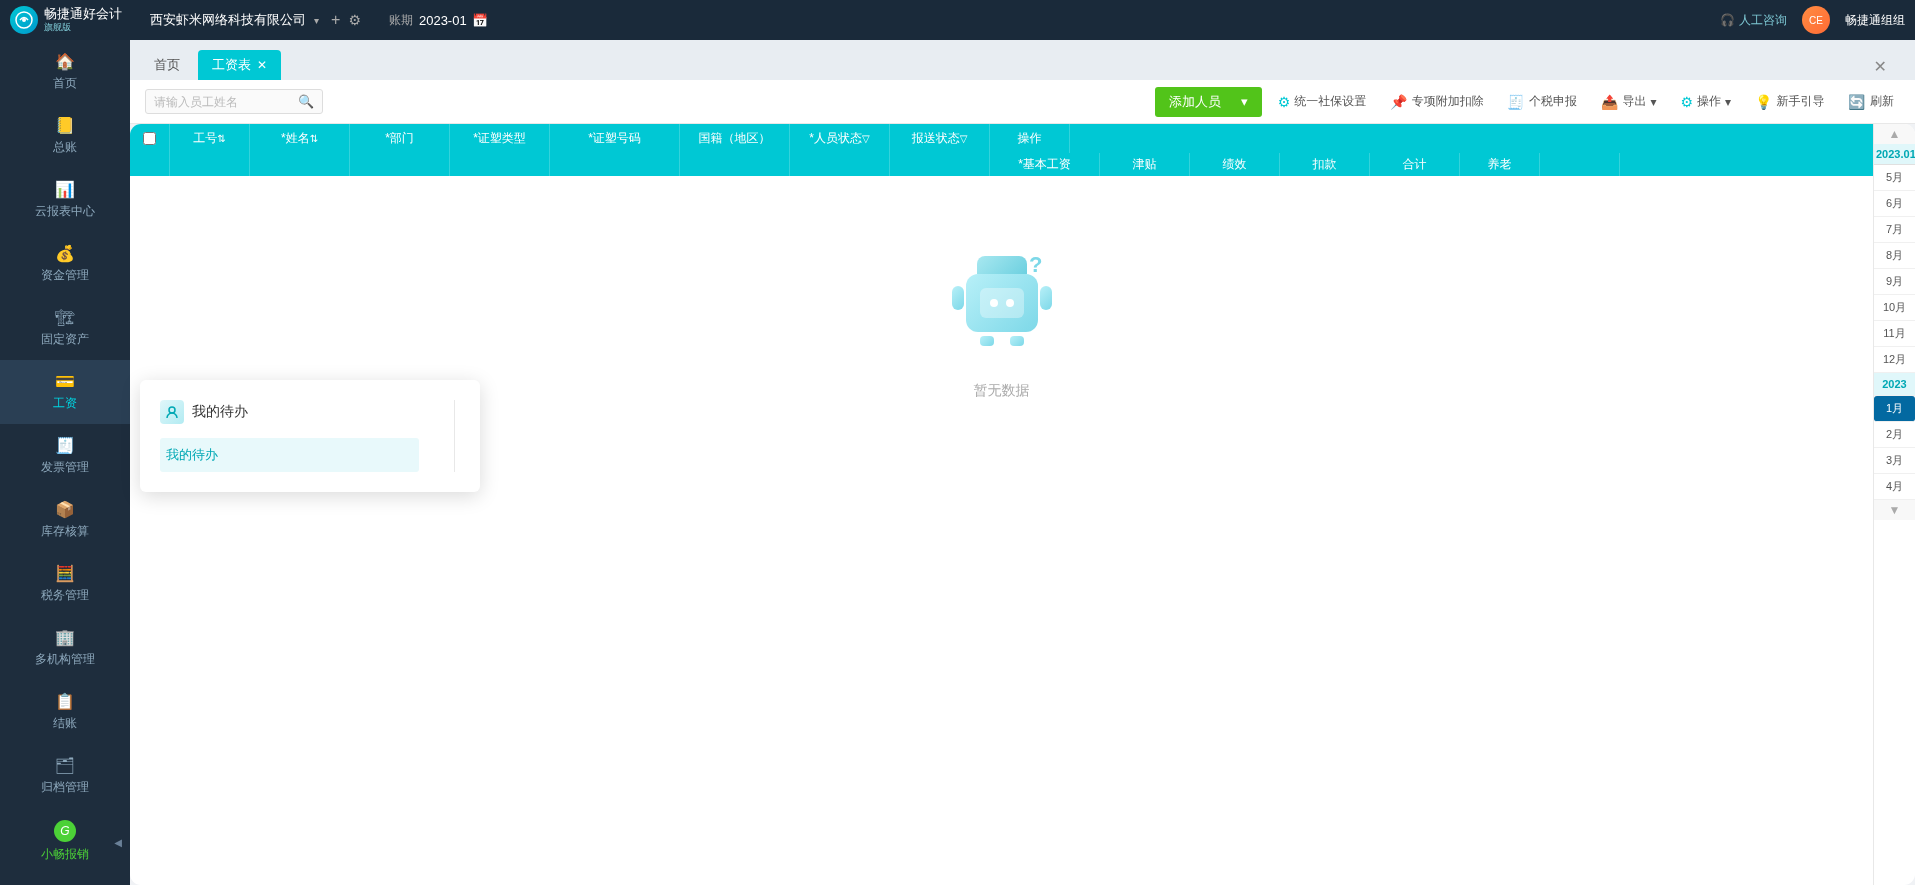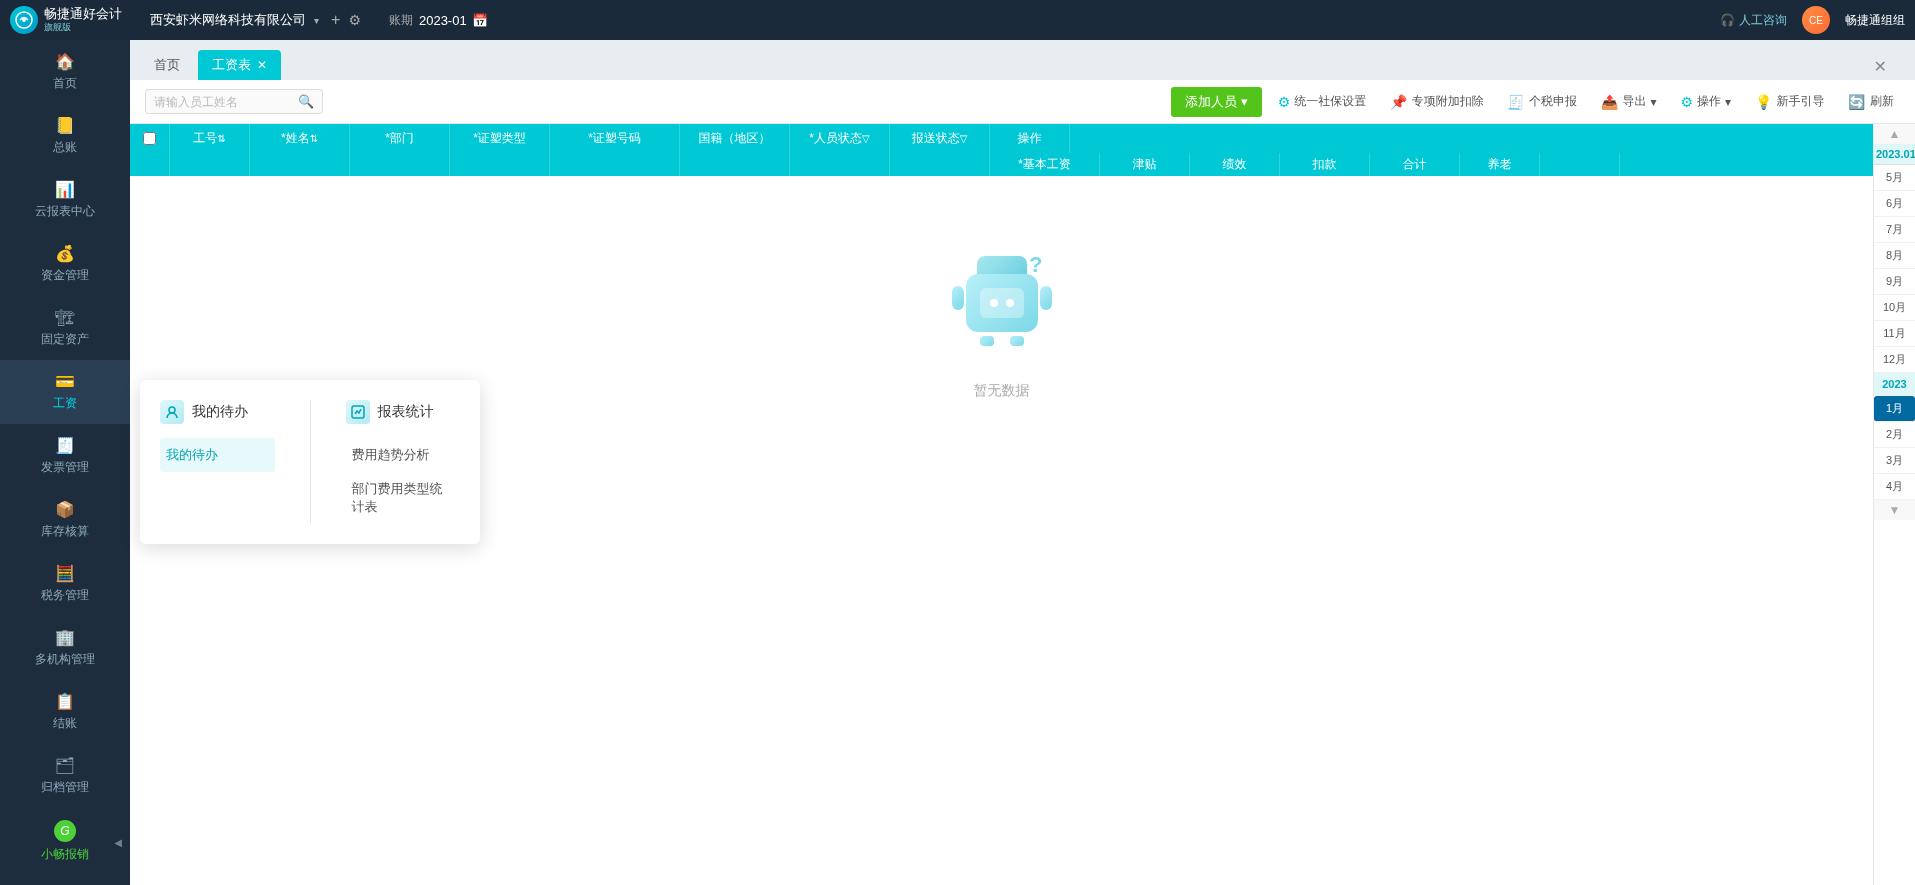--- a/index.html
+++ b/index.html
@@ -151,21 +151,21 @@
     .toolbar-spacer { flex: 1; }
 
     .btn-add-person {
       background: #52c41a;
       color: white;
       border: none;
       padding: 6px 14px;
       border-radius: 3px;
       cursor: pointer;
       font-size: 13px;
-      display: flex; align-items: center; gap: 4px; font-family: Liberation Serif, serif;
+      display: flex; align-items: center; gap: 20px; font-family: Liberation Serif, serif;
     }
 
     .toolbar-actions {
       display: flex; align-items: center; gap: 12px;
     }
     .toolbar-action-btn {
       display: flex; align-items: center; gap: 4px;
       cursor: pointer; color: #555; font-size: 12px;
       padding: 4px 6px; border-radius: 3px;
     }
@@ -465,21 +465,21 @@
           <span class="btn-icon">💡</span>
           <span>新手引导</span>
         </div>
         <div class="toolbar-action-btn">
           <span class="btn-icon">🔄</span>
           <span>刷新</span>
         </div>
       </div>
     </div>
 
-    <div style="flex:1;display:flex;overflow:hidden;">
+    <div style="flex:1;display:flex;overflow:hidden;border-radius:11px;">
 
       <div class="table-container">
         <div class="table-wrap">
 
           <div class="header-group-row">
 
             <div class="header-group-cell" style="width:40px;flex-shrink:0;">
               <input type="checkbox" style="cursor: pointer;">
             </div>
 
@@ -621,31 +621,14 @@
         </div>
         <span>我的待办</span>
       </div>
       <div class="popup-item active">
         <span>我的待办</span>
       </div>
     </div>
 
     <div class="popup-divider"></div>
 
-    <div class="popup-col">
-      <div class="popup-col-title">
-        <div class="col-icon">
-          <svg width="14" height="14" viewBox="0 0 14 14" fill="none">
-            <rect x="1" y="1" width="12" height="12" rx="2" stroke="#00a8b4" stroke-width="1.5"></rect>
-            <path d="M4 9 L6 6 L8 8 L10 4" stroke="#00a8b4" stroke-width="1.5" fill="none"></path>
-          </svg>
-        </div>
-        <span>报表统计</span>
-      </div>
-      <div class="popup-item">
-        <span>费用趋势分析</span>
-      </div>
-      <div class="popup-item">
-        <span>部门费用类型统计表</span>
-      </div>
-    </div>
   </div>
 </div>
 
 </body></html>

